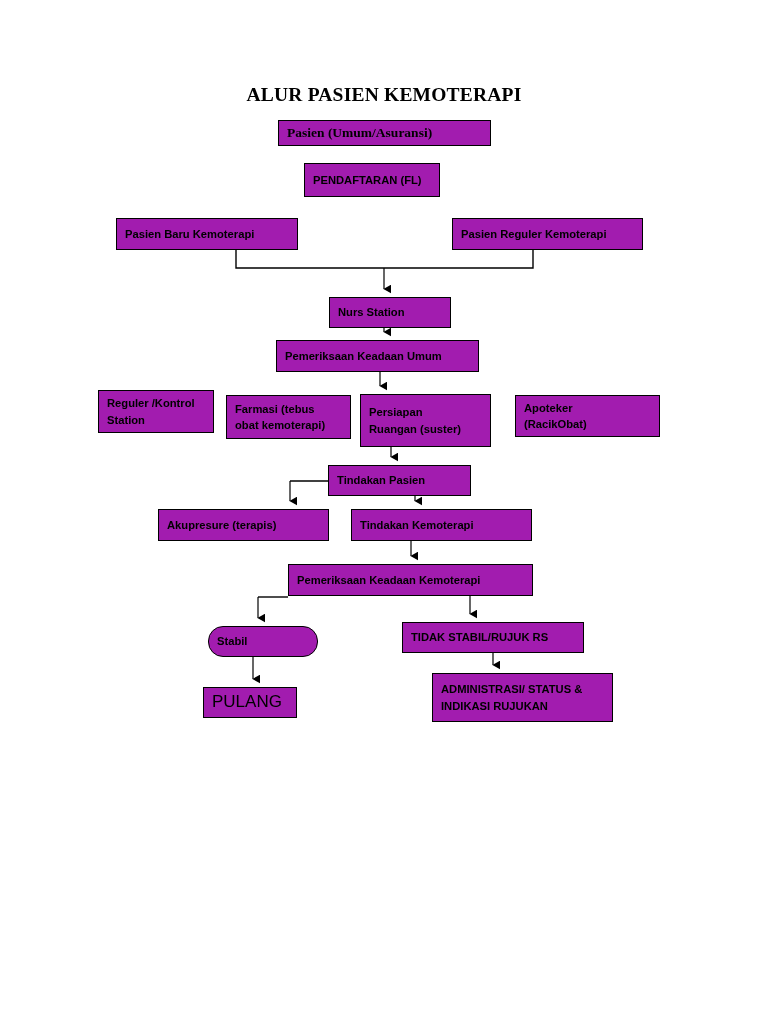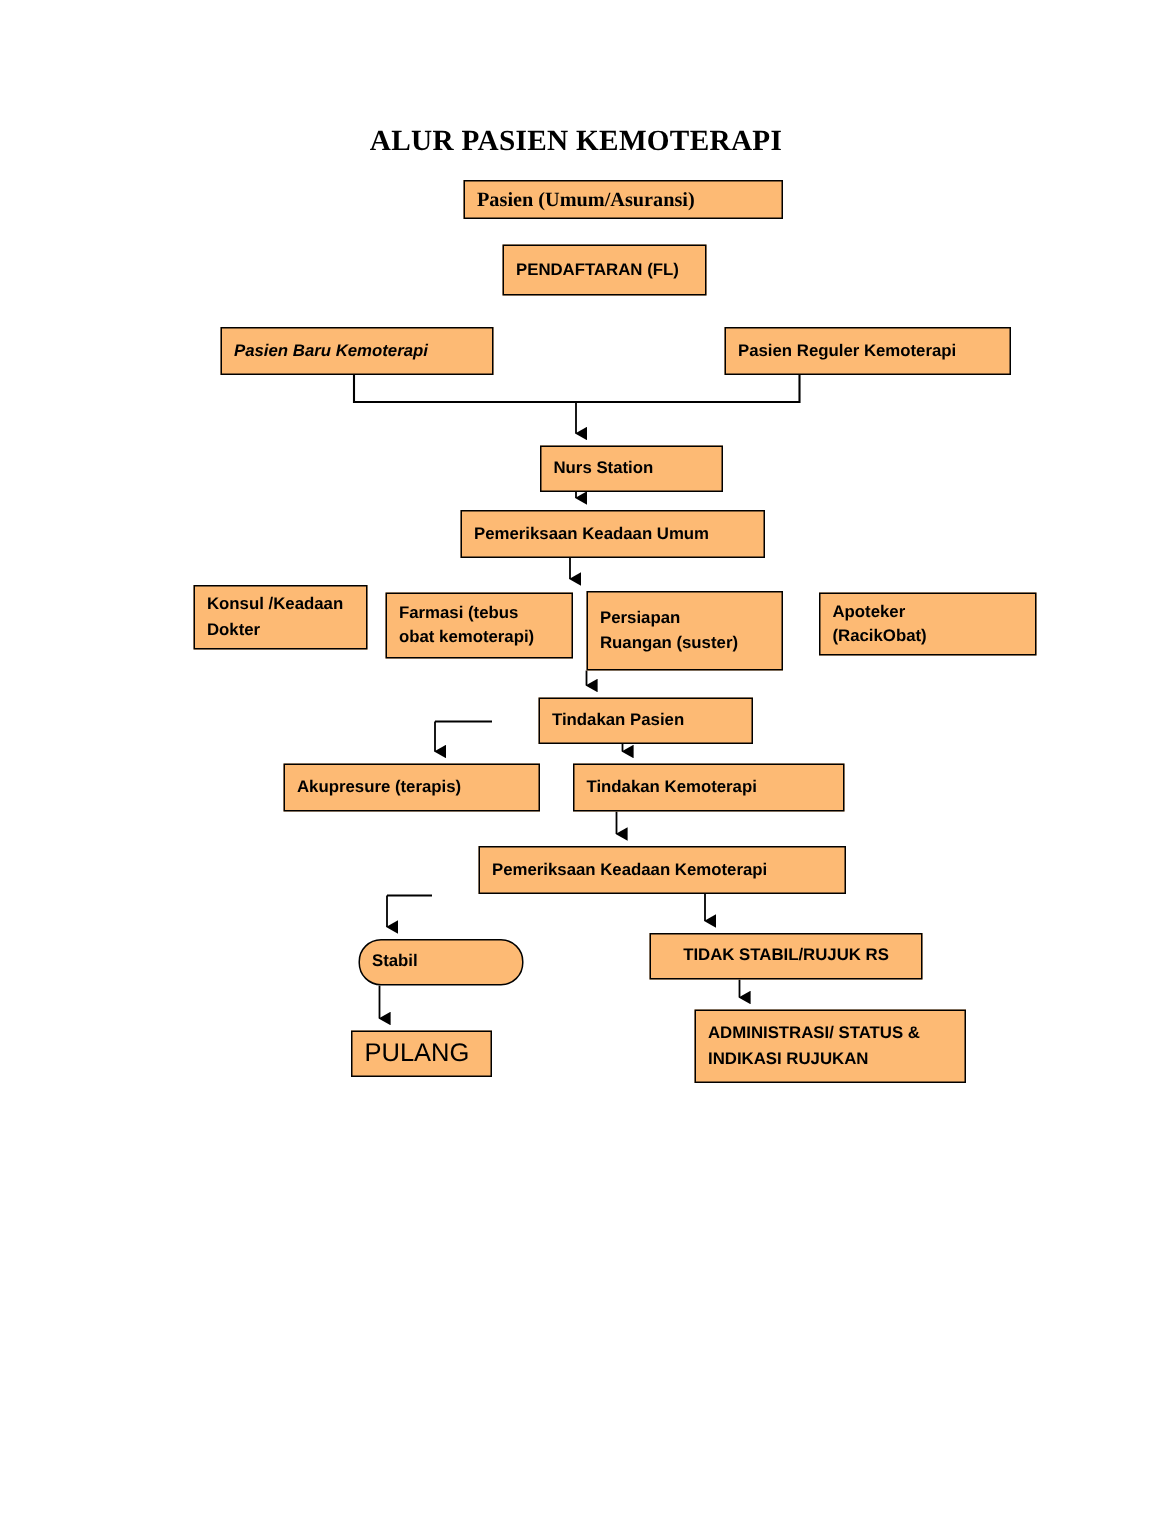--- a/index.html
+++ b/index.html
@@ -35,30 +35,29 @@
     font-family: "Liberation Serif", serif;
     font-weight: bold;
     font-size: 19.5px;
     letter-spacing: 0.2px;
     white-space: nowrap;
   }
   .node {
     position: absolute;
     box-sizing: border-box;
     border: 1.4px solid #000000;
-    background: #fdba74;
+    background: #a21caf;
     display: flex;
     flex-direction: column;
     justify-content: center;
     font-size: 11.2px;
     font-weight: bold;
     line-height: 1.45;
     padding: 2px 8px;
     z-index: 2;
-    margin-left: 31px;
   }
   .node .ln {
     display: block;
     white-space: nowrap;
   }
   .serif-node {
     font-family: "Liberation Serif", serif;
     font-size: 13.5px;
     font-weight: bold;
   }
@@ -108,39 +107,39 @@
   </svg>
 
   <div class="node serif-node" style="left:278px; top:120px; width:213px; height:26px;">
     <span class="ln">Pasien (Umum/Asuransi)</span>
   </div>
 
   <div class="node" style="left:304px; top:163px; width:136px; height:34px;">
     <span class="ln">PENDAFTARAN (FL)</span>
   </div>
 
-  <div class="node" style="left:116px; top:218px; width:182px; height:32px;font-style:italic;">
+  <div class="node" style="left:116px; top:218px; width:182px; height:32px;">
     <span class="ln">Pasien Baru Kemoterapi</span>
   </div>
 
   <div class="node" style="left:452px; top:218px; width:191px; height:32px;">
     <span class="ln">Pasien Reguler Kemoterapi</span>
   </div>
 
   <div class="node" style="left:329px; top:297px; width:122px; height:31px;">
     <span class="ln">Nurs Station</span>
   </div>
 
   <div class="node" style="left:276px; top:340px; width:203px; height:32px;">
     <span class="ln">Pemeriksaan Keadaan Umum</span>
   </div>
 
   <div class="node" style="left:98px; top:390px; width:116px; height:43px;">
-    <span class="ln">Konsul /Keadaan</span>
-    <span class="ln">Dokter</span>
+    <span class="ln">Reguler /Kontrol</span>
+    <span class="ln">Station</span>
   </div>
 
   <div class="node" style="left:226px; top:395px; width:125px; height:44px;">
     <span class="ln">Farmasi (tebus</span>
     <span class="ln">obat kemoterapi)</span>
   </div>
 
   <div class="node" style="left:360px; top:394px; width:131px; height:53px;">
     <span class="ln">Persiapan</span>
     <span class="ln">Ruangan (suster)</span>
@@ -164,21 +163,21 @@
   </div>
 
   <div class="node" style="left:288px; top:564px; width:245px; height:32px;">
     <span class="ln">Pemeriksaan Keadaan Kemoterapi</span>
   </div>
 
   <div class="node" style="left:208px; top:626px; width:110px; height:31px;border-radius:15px;">
     <span class="ln">Stabil</span>
   </div>
 
-  <div class="node" style="left:402px; top:622px; width:182px; height:31px;align-items:center;">
+  <div class="node" style="left:402px; top:622px; width:182px; height:31px;">
     <span class="ln">TIDAK STABIL/RUJUK RS</span>
   </div>
 
   <div class="node big-node" style="left:203px; top:687px; width:94px; height:31px;">
     <span class="ln">PULANG</span>
   </div>
 
   <div class="node" style="left:432px; top:673px; width:181px; height:49px;">
     <span class="ln">ADMINISTRASI/ STATUS &amp;</span>
     <span class="ln">INDIKASI RUJUKAN</span>

